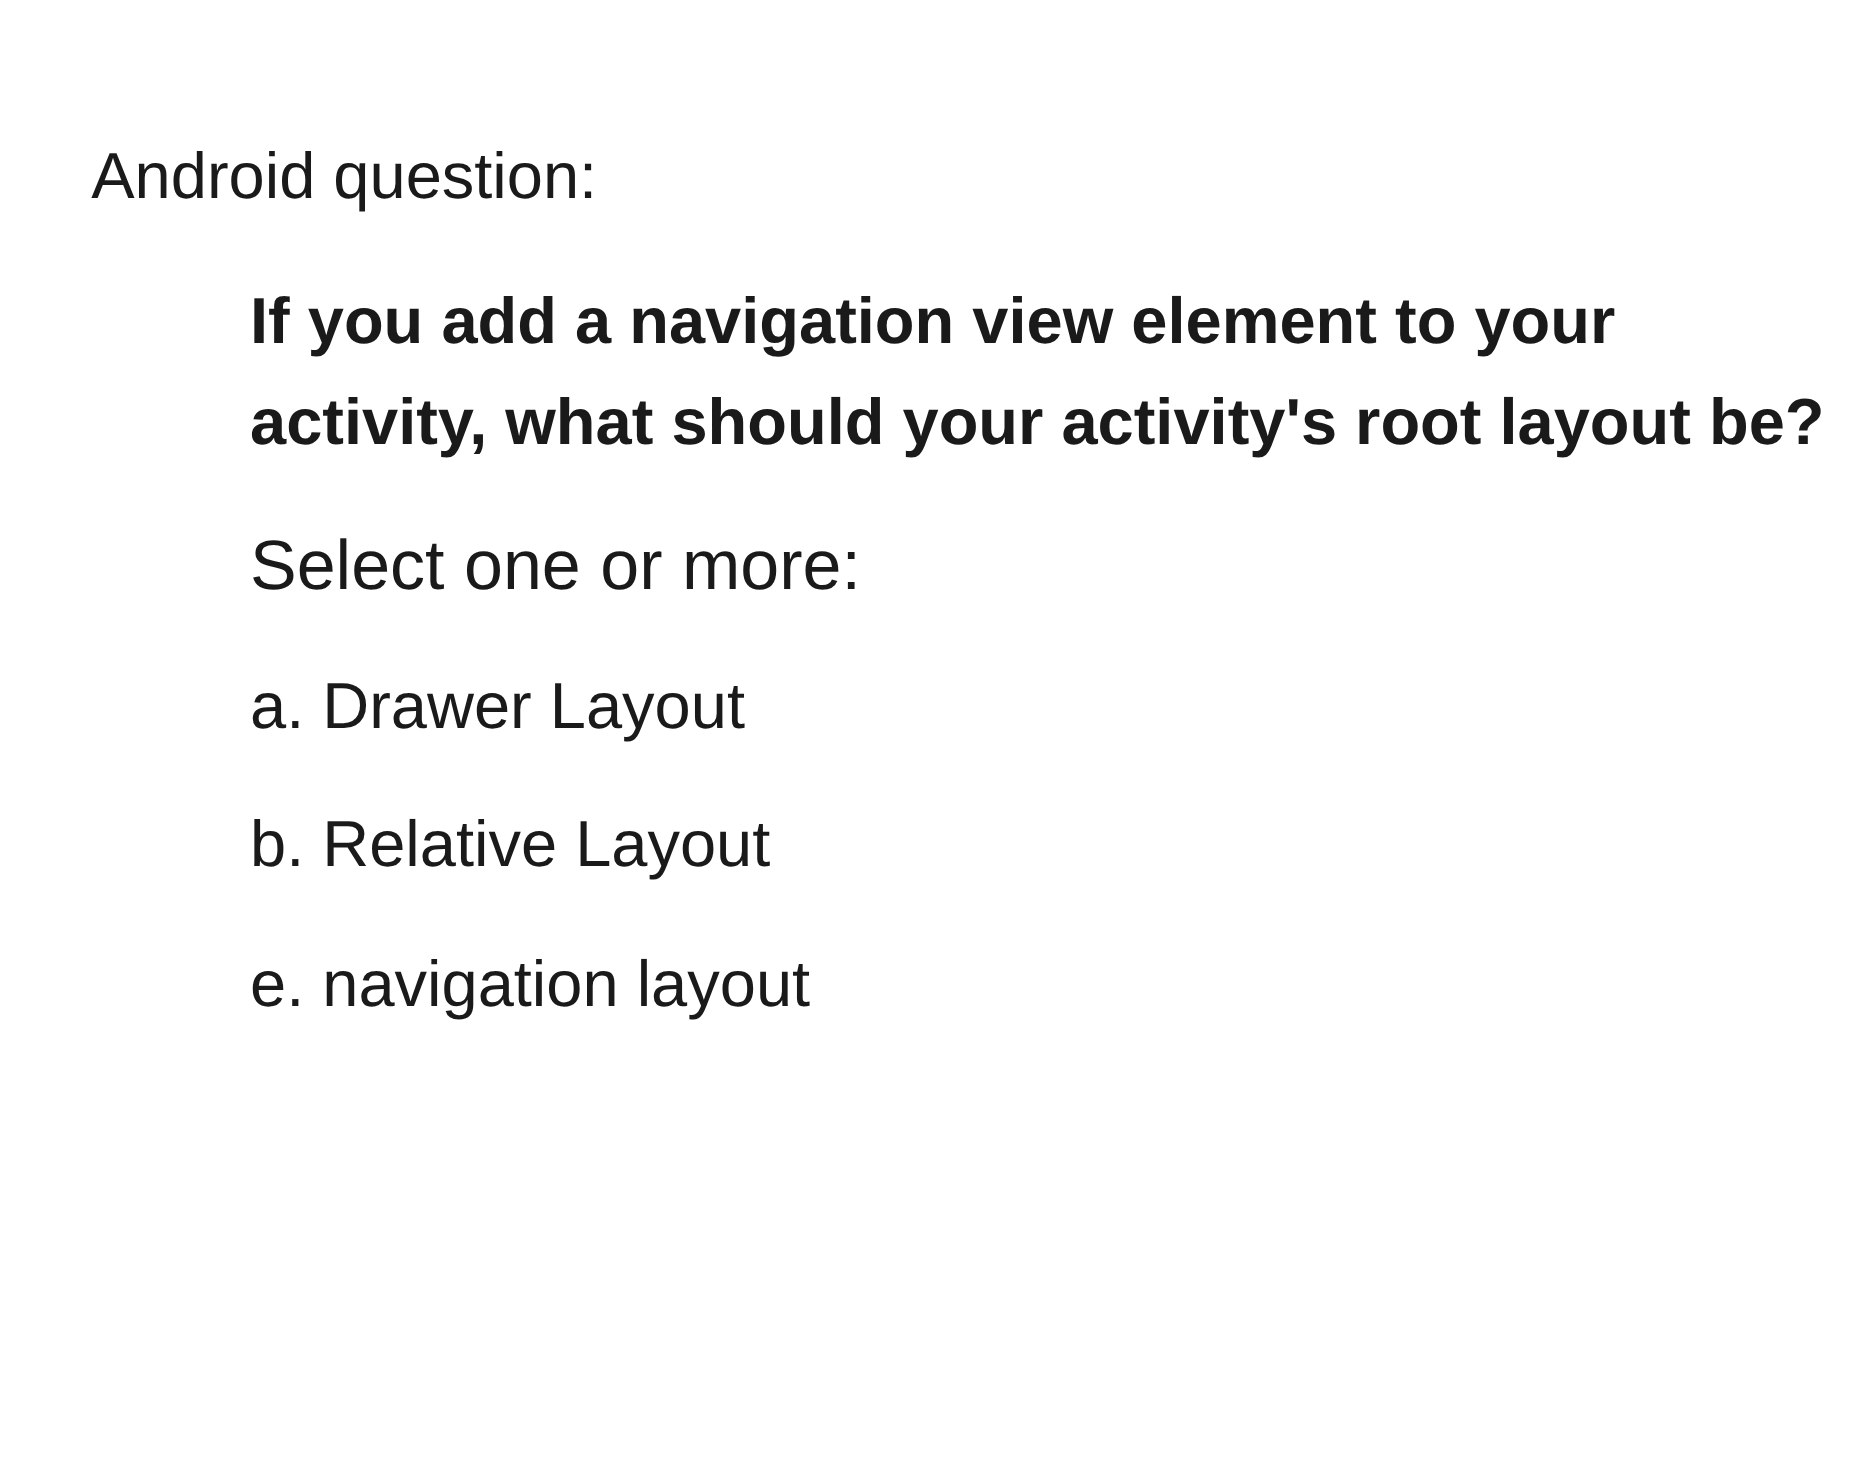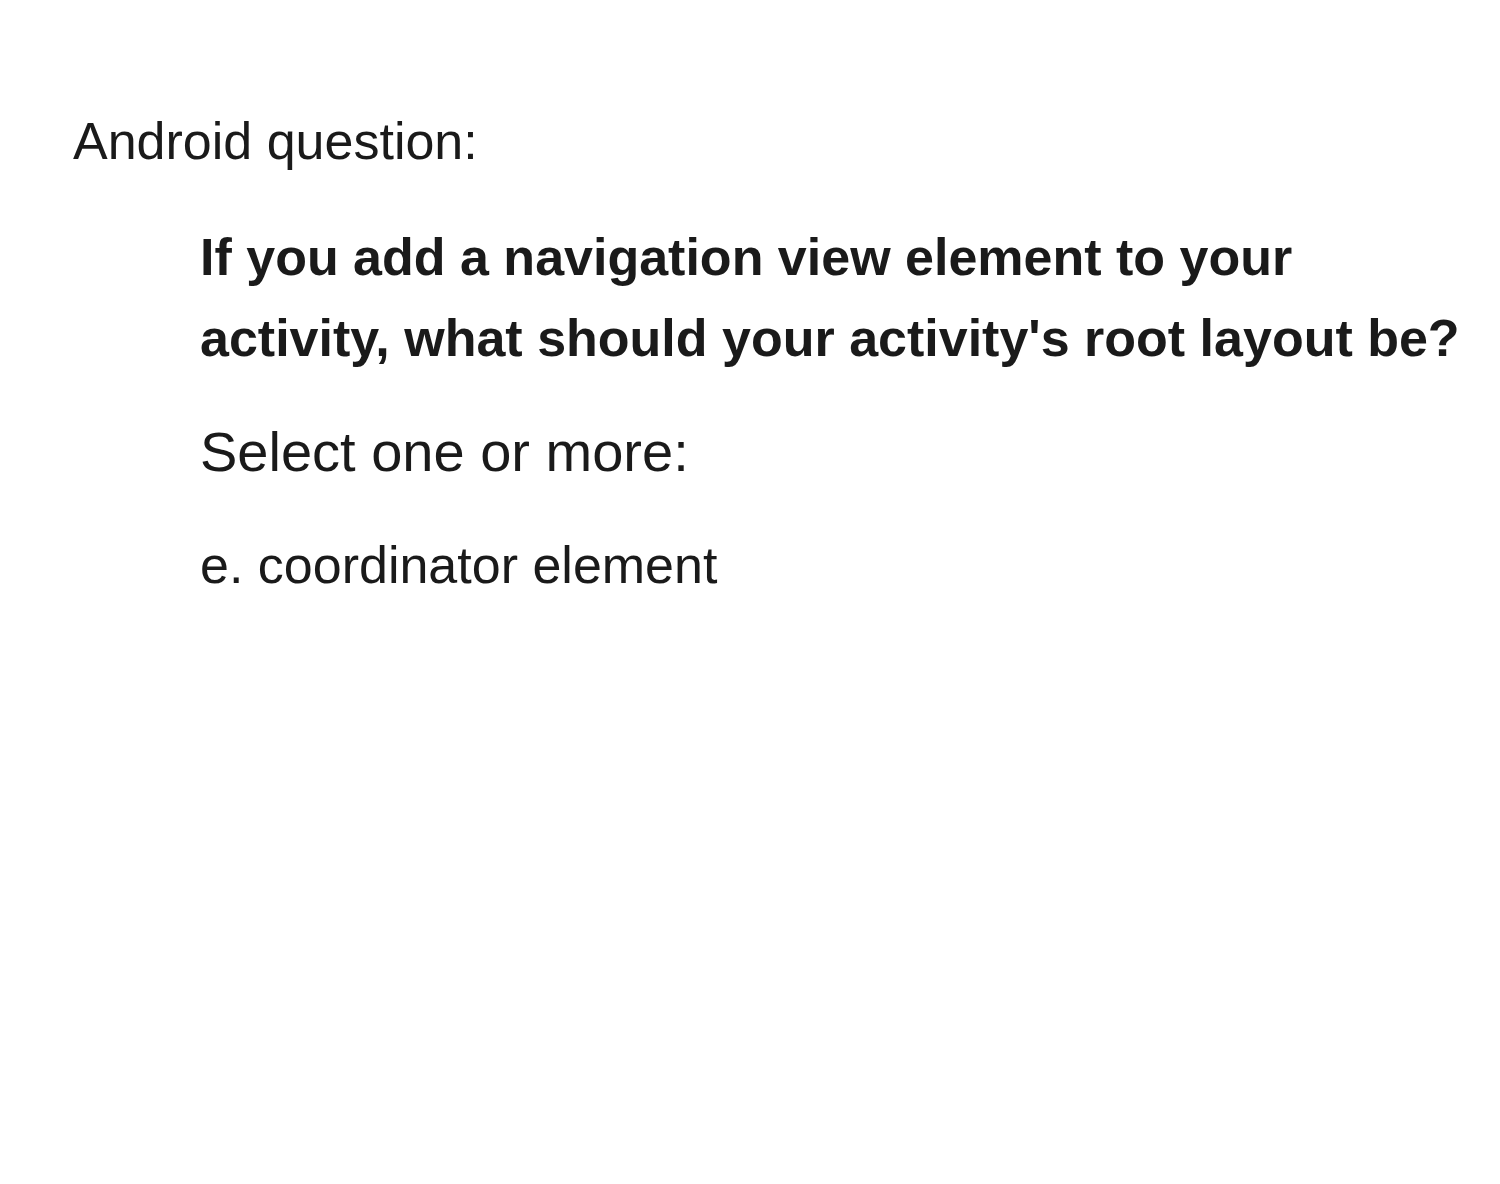--- a/index.html
+++ b/index.html
@@ -47,14 +47,16 @@
     }
   </style>
 </head>
 <body>
 
 <div class="title">Android question:</div>
 
 <div class="question-body">
   <div class="question-text">If you add a navigation view element to your activity, what should your activity's root layout be?</div>
   <div class="instruction">Select one or more:</div>
-  <div class="option">e. coordinator element</div>
+  <div class="option">a. Drawer Layout</div>
+  <div class="option">b. Relative Layout</div>
+  <div class="option">e. navigation layout</div>
 </div>
 
 </body></html>

